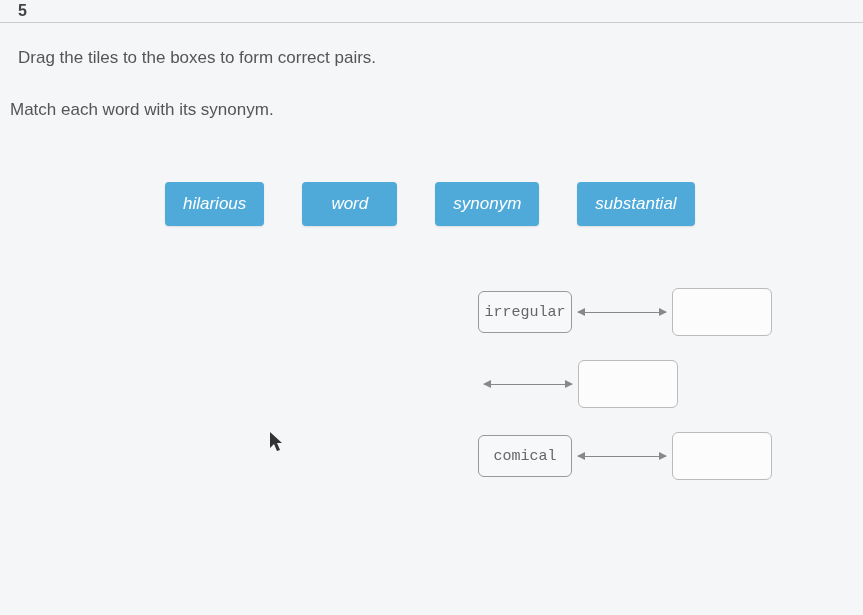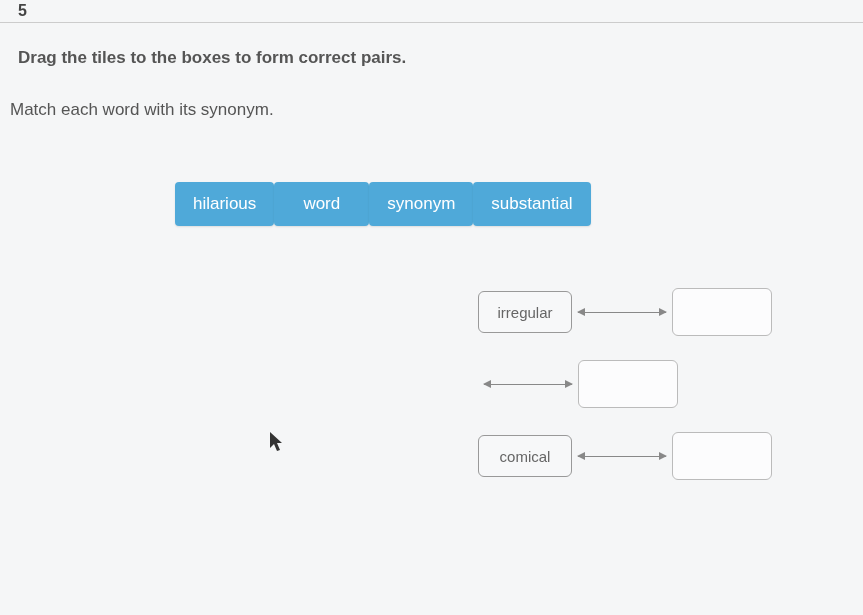--- a/index.html
+++ b/index.html
@@ -26,34 +26,35 @@
       right: 0;
       height: 1px;
       background: #ccc;
     }
     .instructions {
       position: absolute;
       top: 48px;
       left: 18px;
       font-size: 17px;
       color: #555;
-      font-weight: bold;
     }
     .subinstructions {
       position: absolute;
       top: 100px;
       left: 10px;
       font-size: 17px;
       color: #555;
     }
     .tiles-row {
       position: absolute;
       top: 182px;
-      left: 175px;
+      left: 165px;
       display: flex;
+      gap: 38px;
+      font-style: italic;
     }
     .tile {
       background: #4fa9d9;
       color: #fff;
       border-radius: 4px;
       padding: 12px 18px;
       font-size: 17px;
       min-width: 95px;
       text-align: center;
       cursor: grab;
@@ -74,20 +75,21 @@
       width: 94px;
       height: 42px;
       border: 1.5px solid #999;
       border-radius: 6px;
       display: flex;
       align-items: center;
       justify-content: center;
       font-size: 15px;
       color: #666;
       background: #f7f8f9;
+      font-family: Liberation Mono, monospace;
     }
     .arrow-connector {
       width: 88px;
       height: 1px;
       background: #888;
       position: relative;
       margin: 0 6px;
     }
     .arrow-connector::before {
       content: "";

